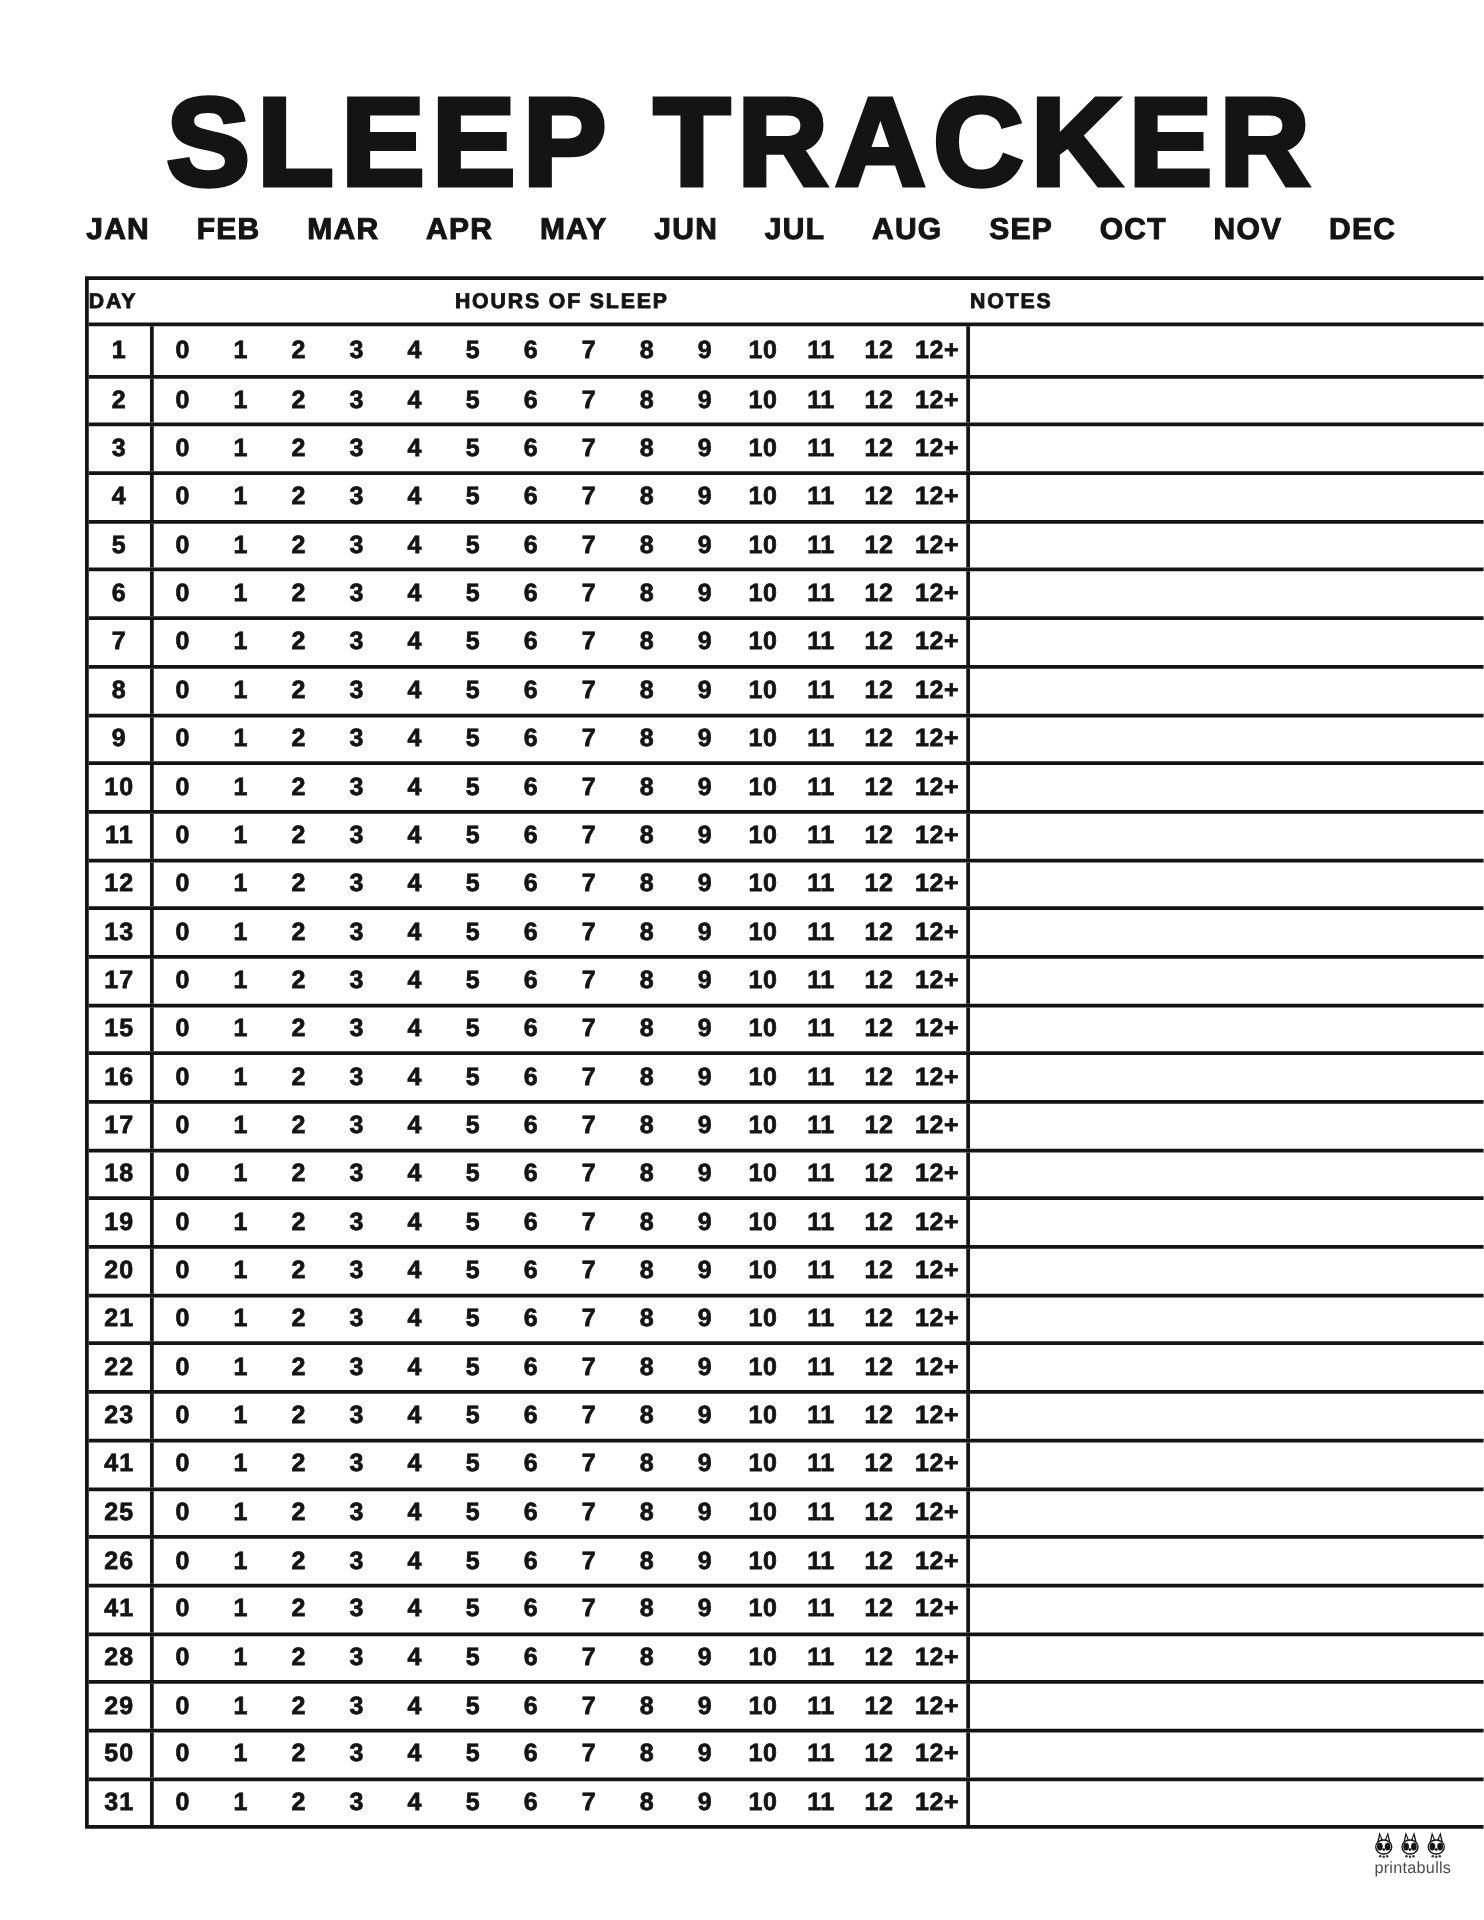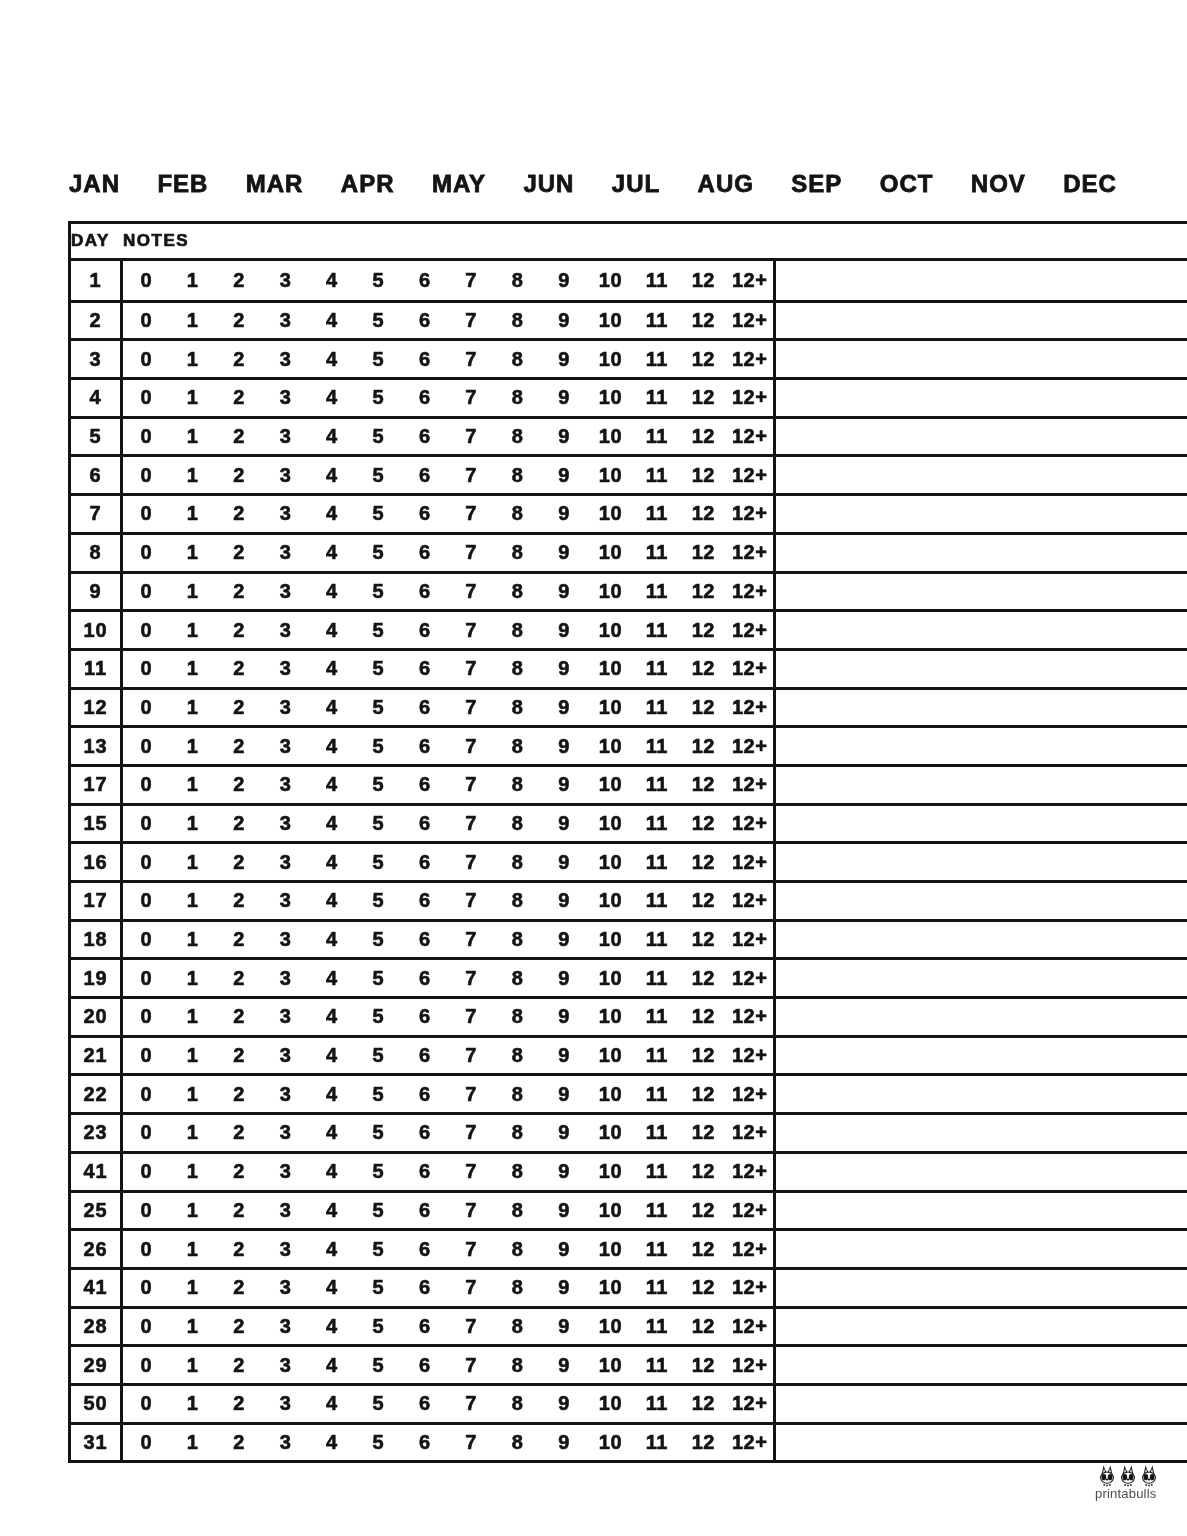--- a/index.html
+++ b/index.html
@@ -65,52 +65,54 @@
   .hour{
     flex:1;text-align:center;
     font-size:20px;font-weight:bold;letter-spacing:0.5px;
     -webkit-text-stroke:0.6px var(--ink);
     cursor:pointer;
   }
   .cell.notes{flex:1;cursor:text;}
   
   .brand{
     position:absolute;top:1464px;right:26px;width:66px;
-    text-align:left;color:var(--brand);
+    text-align:right;color:var(--brand);
   }
   .brand svg{display:block;margin:0 auto;}
   .brand-name{
     display:block;margin-top:-1px;
     font-size:13px;letter-spacing:0.2px;line-height:1;
   }
 </style>
 </head>
 <body>
 
 <div class="sheet">
 
+  <h1 class="title">SLEEP TRACKER</h1>
 
   <div class="months">
     <span class="month">JAN</span>
     <span class="month">FEB</span>
     <span class="month">MAR</span>
     <span class="month">APR</span>
     <span class="month">MAY</span>
     <span class="month">JUN</span>
     <span class="month">JUL</span>
     <span class="month">AUG</span>
     <span class="month">SEP</span>
     <span class="month">OCT</span>
     <span class="month">NOV</span>
     <span class="month">DEC</span>
   </div>
 
   <div class="tracker">
     <div class="thead">
       <span class="h-day">DAY</span>
+      <span class="h-hours">HOURS OF SLEEP</span>
       <span class="h-notes">NOTES</span>
     </div>
     <div id="rows">
         <div class="row">
           <div class="cell day">1</div>
           <div class="cell hours">
             <span class="hour">0</span>
             <span class="hour">1</span>
             <span class="hour">2</span>
             <span class="hour">3</span>

